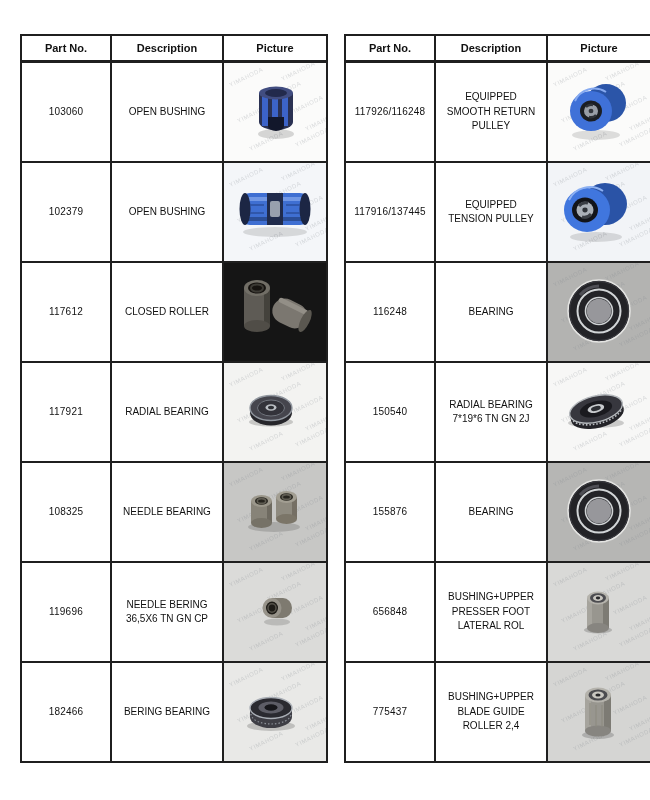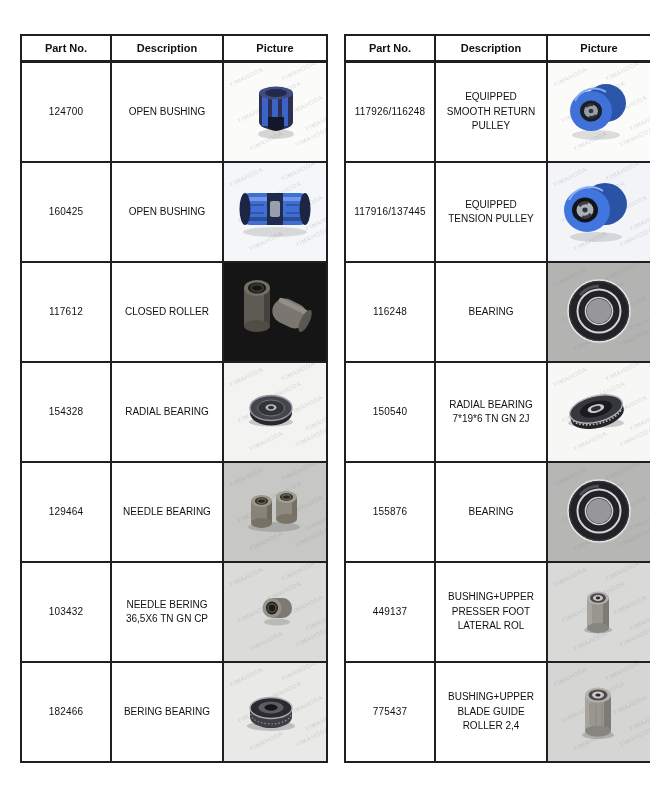--- a/index.html
+++ b/index.html
@@ -31,21 +31,21 @@
     <table class="parts">
       <thead>
         <tr>
           <th class="col-part">Part No.</th>
           <th class="col-desc">Description</th>
           <th class="col-pic">Picture</th>
         </tr>
       </thead>
       <tbody>
           <tr class="part-row">
-    <td class="col-part">124700</td>
+    <td class="col-part">103060</td>
     <td class="col-desc">OPEN BUSHING</td>
     <td class="col-pic">
       <div class="pic-wrap" style="background: rgb(251, 251, 250);">
         <div class="wm">
                   <span style="left: 4px; top: 10px;">YIMAHODA</span>
                   <span style="left: 56px; top: 4px;">YIMAHODA</span>
                   <span style="left: 12px; top: 46px;">YIMAHODA</span>
                   <span style="left: 64px; top: 38px;">YIMAHODA</span>
                   <span style="left: 24px; top: 74px;">YIMAHODA</span>
                   <span style="left: 70px; top: 70px;">YIMAHODA</span>
@@ -59,21 +59,21 @@
                   <rect x="48" y="29" width="6" height="37" fill="#3c63c8"></rect>
                   <rect x="58" y="29" width="6" height="34" fill="#3c63c8"></rect>
                   <ellipse cx="52" cy="30" rx="17" ry="6.5" fill="#414d80"></ellipse>
                   <ellipse cx="52" cy="30" rx="11" ry="4" fill="#222a4c"></ellipse>
                   <path d="M44 54 L60 54 L60 63 A8 5 0 0 1 44 63 Z" fill="#12172b"></path>
                 </svg>
               </div>
     </td>
   </tr>
           <tr class="part-row">
-    <td class="col-part">160425</td>
+    <td class="col-part">102379</td>
     <td class="col-desc">OPEN BUSHING</td>
     <td class="col-pic">
       <div class="pic-wrap" style="background: rgb(244, 246, 249);">
         <div class="wm">
                   <span style="left: 4px; top: 10px;">YIMAHODA</span>
                   <span style="left: 56px; top: 4px;">YIMAHODA</span>
                   <span style="left: 12px; top: 46px;">YIMAHODA</span>
                   <span style="left: 64px; top: 38px;">YIMAHODA</span>
                   <span style="left: 24px; top: 74px;">YIMAHODA</span>
                   <span style="left: 70px; top: 70px;">YIMAHODA</span>
@@ -125,21 +125,21 @@
                   <g transform="rotate(26 66 50)">
                     <rect x="48" y="38" width="36" height="25" rx="12.5" fill="#7b7770"></rect>
                     <rect x="50" y="40" width="32" height="5" rx="2.5" fill="#938f87"></rect>
                     <ellipse cx="83" cy="50.5" rx="4.5" ry="12" fill="#5a5750"></ellipse>
                   </g>
                 </svg>
               </div>
     </td>
   </tr>
           <tr class="part-row">
-    <td class="col-part">154328</td>
+    <td class="col-part">117921</td>
     <td class="col-desc">RADIAL BEARING</td>
     <td class="col-pic">
       <div class="pic-wrap" style="background: rgb(243, 243, 241);">
         <div class="wm">
                   <span style="left: 4px; top: 10px;">YIMAHODA</span>
                   <span style="left: 56px; top: 4px;">YIMAHODA</span>
                   <span style="left: 12px; top: 46px;">YIMAHODA</span>
                   <span style="left: 64px; top: 38px;">YIMAHODA</span>
                   <span style="left: 24px; top: 74px;">YIMAHODA</span>
                   <span style="left: 70px; top: 70px;">YIMAHODA</span>
@@ -153,21 +153,21 @@
                   <ellipse cx="47" cy="45" rx="21" ry="12.5" fill="none" stroke="#9298a0" stroke-width="1.4"></ellipse>
                   <ellipse cx="47" cy="45" rx="13.5" ry="8" fill="#33333a"></ellipse>
                   <ellipse cx="47" cy="45" rx="13.5" ry="8" fill="none" stroke="#70747c" stroke-width="1"></ellipse>
                   <ellipse cx="47" cy="44.5" rx="5.5" ry="3.2" fill="#b9bdc2"></ellipse>
                   <ellipse cx="47" cy="44.5" rx="3" ry="1.8" fill="#2c2e33"></ellipse>
                 </svg>
               </div>
     </td>
   </tr>
           <tr class="part-row">
-    <td class="col-part">129464</td>
+    <td class="col-part">108325</td>
     <td class="col-desc">NEEDLE BEARING</td>
     <td class="col-pic">
       <div class="pic-wrap" style="background: rgb(199, 199, 197);">
         <div class="wm">
                   <span style="left: 4px; top: 10px;">YIMAHODA</span>
                   <span style="left: 56px; top: 4px;">YIMAHODA</span>
                   <span style="left: 12px; top: 46px;">YIMAHODA</span>
                   <span style="left: 64px; top: 38px;">YIMAHODA</span>
                   <span style="left: 24px; top: 74px;">YIMAHODA</span>
                   <span style="left: 70px; top: 70px;">YIMAHODA</span>
@@ -186,21 +186,21 @@
                   <rect x="68" y="34" width="5" height="22" fill="#756f64"></rect>
                   <ellipse cx="62.5" cy="56" rx="10.5" ry="5" fill="#7b7568"></ellipse>
                   <ellipse cx="62.5" cy="34" rx="10.5" ry="6" fill="#a29e92"></ellipse>
                   <ellipse cx="62.5" cy="34" rx="6.5" ry="3.8" fill="#27251f"></ellipse>
                   <ellipse cx="62.5" cy="34" rx="4.2" ry="2.4" fill="none" stroke="#5f5c52" stroke-width="1.6"></ellipse>
                 </svg>
               </div>
     </td>
   </tr>
           <tr class="part-row">
-    <td class="col-part">103432</td>
+    <td class="col-part">119696</td>
     <td class="col-desc">NEEDLE BERING
 36,5X6 TN GN CP</td>
     <td class="col-pic">
       <div class="pic-wrap" style="background: rgb(219, 219, 217);">
         <div class="wm">
                   <span style="left: 4px; top: 10px;">YIMAHODA</span>
                   <span style="left: 56px; top: 4px;">YIMAHODA</span>
                   <span style="left: 12px; top: 46px;">YIMAHODA</span>
                   <span style="left: 64px; top: 38px;">YIMAHODA</span>
                   <span style="left: 24px; top: 74px;">YIMAHODA</span>
@@ -397,21 +397,21 @@
                   <circle cx="51" cy="48" r="29.5" fill="none" stroke="#3c3c42" stroke-width="1"></circle>
                   <circle cx="51" cy="48" r="21.5" fill="none" stroke="#d2d5d7" stroke-width="2"></circle>
                   <circle cx="51" cy="48" r="13.5" fill="none" stroke="#cfd2d4" stroke-width="1.6"></circle>
                   <circle cx="51" cy="48" r="12.3" fill="#97979b"></circle>
                   <path d="M32 32 A25 25 0 0 1 51 23" stroke="#5a5a62" stroke-width="3" fill="none" opacity="0.8"></path>
                 </svg>
               </div>
     </td>
   </tr>
           <tr class="part-row">
-    <td class="col-part">449137</td>
+    <td class="col-part">656848</td>
     <td class="col-desc">BUSHING+UPPER
 PRESSER FOOT
 LATERAL ROL</td>
     <td class="col-pic">
       <div class="pic-wrap" style="background: rgb(217, 217, 215);">
         <div class="wm">
                   <span style="left: 4px; top: 10px;">YIMAHODA</span>
                   <span style="left: 56px; top: 4px;">YIMAHODA</span>
                   <span style="left: 12px; top: 46px;">YIMAHODA</span>
                   <span style="left: 64px; top: 38px;">YIMAHODA</span>

